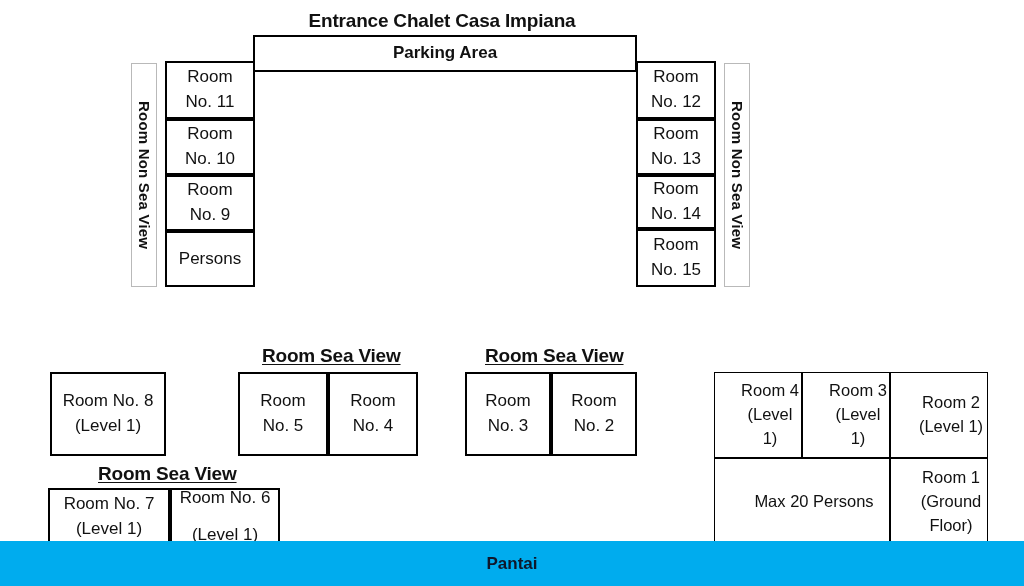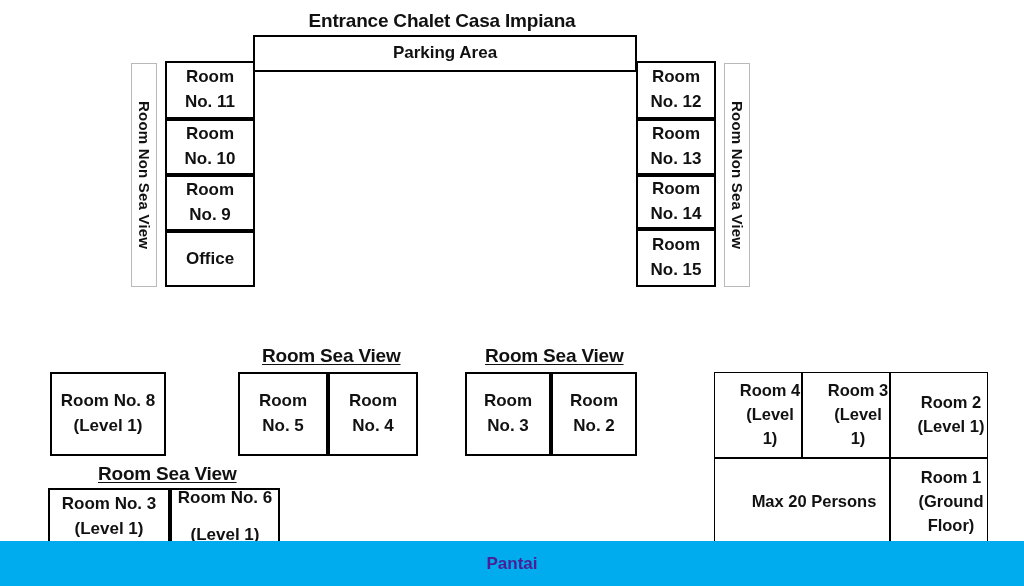--- a/index.html
+++ b/index.html
@@ -34,21 +34,21 @@
     position: absolute;
     border: 2px solid #000000;
     background: #ffffff;
     display: flex;
     align-items: center;
     justify-content: center;
     text-align: center;
     font-size: 17px;
     line-height: 1.45;
   }
-  .cell-lines { display: block; font-weight: bold; }
+  .cell-lines { display: block; }
 
   
   .vlabel {
     position: absolute;
     border: 1.5px solid #b9b9b9;
     background: #ffffff;
     display: flex;
     align-items: center;
     justify-content: center;
   }
@@ -69,21 +69,21 @@
     width: 1024px;
     height: 45px;
     background: #00ACEE;
     display: flex;
     align-items: center;
     justify-content: center;
   }
   #pantai-strip span {
     font-weight: bold;
     font-size: 17px;
-    color: #4c1d95;
+    color: #0f172a;
   }
 
   
   .hs-cell {
     position: absolute;
     border: 1.6px solid #000000;
     background: #ffffff;
     display: flex;
     align-items: center;
     justify-content: center;
@@ -117,21 +117,21 @@
     <span class="cell-lines">Room</span>
     <span class="cell-lines">No. 10</span>
   </div>
 
   <div class="box" style="left:165px; top:175px; width:90px; height:56px; flex-direction:column;">
     <span class="cell-lines">Room</span>
     <span class="cell-lines">No. 9</span>
   </div>
 
   <div class="box" style="left:165px; top:231px; width:90px; height:56px;">
-    <span class="cell-lines">Office</span>
+    <span class="cell-lines">Persons</span>
   </div>
 
   <div class="box" style="left:636px; top:61px; width:80px; height:58px; flex-direction:column;">
     <span class="cell-lines">Room</span>
     <span class="cell-lines">No. 12</span>
   </div>
 
   <div class="box" style="left:636px; top:119px; width:80px; height:56px; flex-direction:column;">
     <span class="cell-lines">Room</span>
     <span class="cell-lines">No. 13</span>
@@ -177,21 +177,21 @@
   </div>
 
   <div class="box" style="left:551px; top:372px; width:86px; height:84px; flex-direction:column;">
     <span class="cell-lines">Room</span>
     <span class="cell-lines">No. 2</span>
   </div>
 
   <div class="heading underlined" style="left:98px; top:463px; width:134px;">Room Sea View</div>
 
   <div class="box" style="left:48px; top:488px; width:122px; height:58px; flex-direction:column;">
-    <span class="cell-lines">Room No. 3</span>
+    <span class="cell-lines">Room No. 7</span>
     <span class="cell-lines">(Level 1)</span>
   </div>
 
   <div class="box" style="left:170px; top:488px; width:110px; height:58px; flex-direction:column;gap:12px;">
     <span class="cell-lines">Room No. 6</span>
     <span class="cell-lines">(Level 1)</span>
   </div>
 
 
   <div class="hs-cell" style="left:714px; top:372px; width:88px; height:86px; flex-direction:column;">

